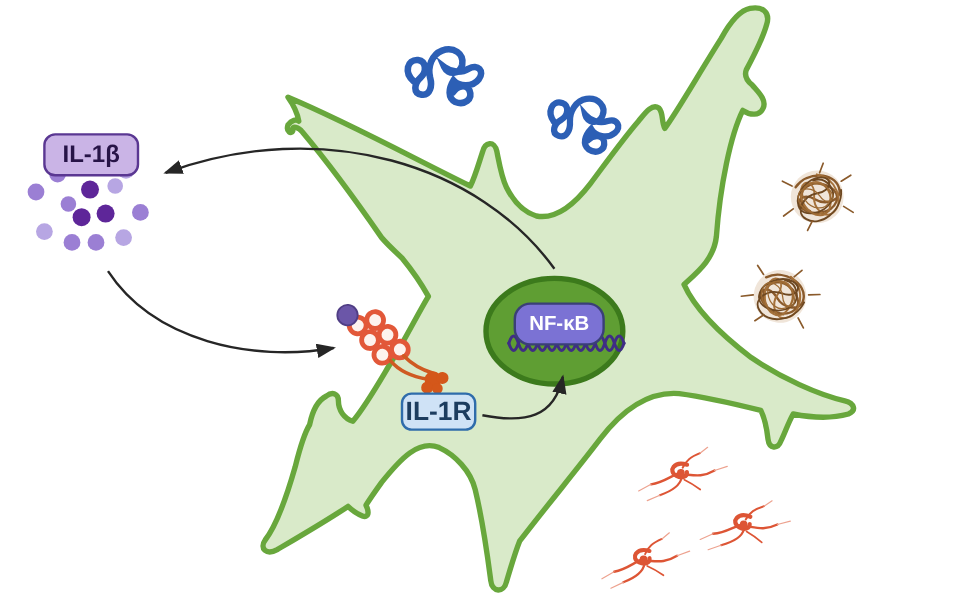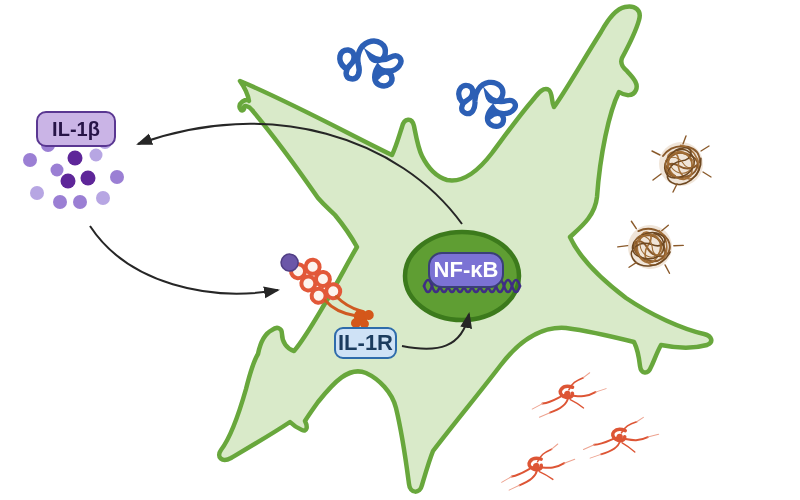--- a/index.html
+++ b/index.html
@@ -11,21 +11,21 @@
   .badge{
     position:absolute;display:flex;align-items:center;justify-content:center;
     font-weight:bold;box-sizing:border-box;
   }
   .badge-il1b{
     left:36px;top:83px;width:80px;height:36px;border-radius:10px;
     background:#cab4e6;border:2.5px solid #5a3792;color:#271447;font-size:20px;margin-top:28px;
   }
   .badge-nfkb{
     left:428px;top:252px;width:76px;height:36px;border-radius:14px;
-    background:#7b72d4;border:2px solid #3a3f77;color:#ffffff;font-size:22px;
+    background:#7b72d4;border:2px solid #3a3f77;color:#ffffff;font-size:17px;
   }
   .badge-il1r{
     left:334px;top:327px;width:63px;height:32px;border-radius:9px;
     background:#cfe2f6;border:2.5px solid #2f6cab;color:#1c3c5e;font-size:22px;
   }
   .dot-d{fill:#5e2699;}
   .dot-m{fill:#9b7fd4;}
   .dot-l{fill:#b7a6e3;}
 </style>
 </head>

